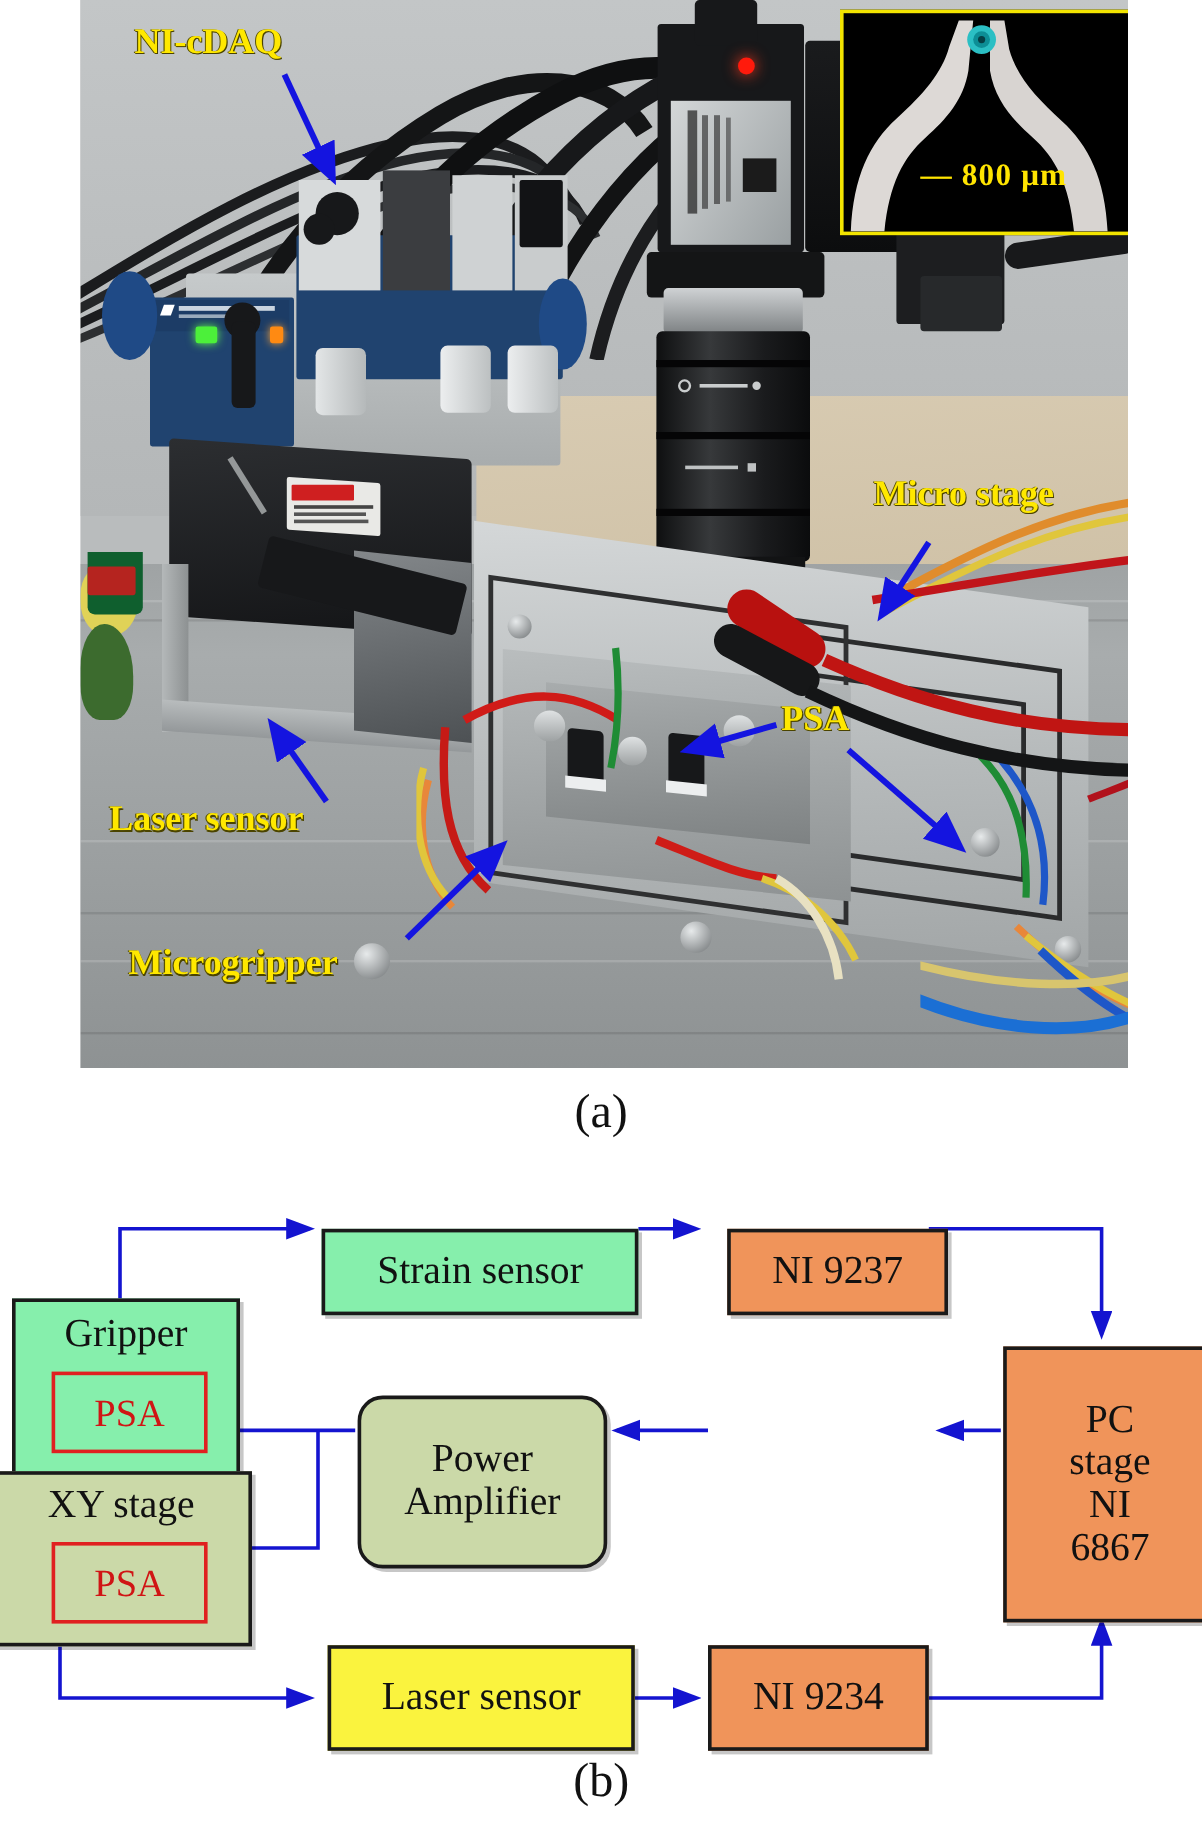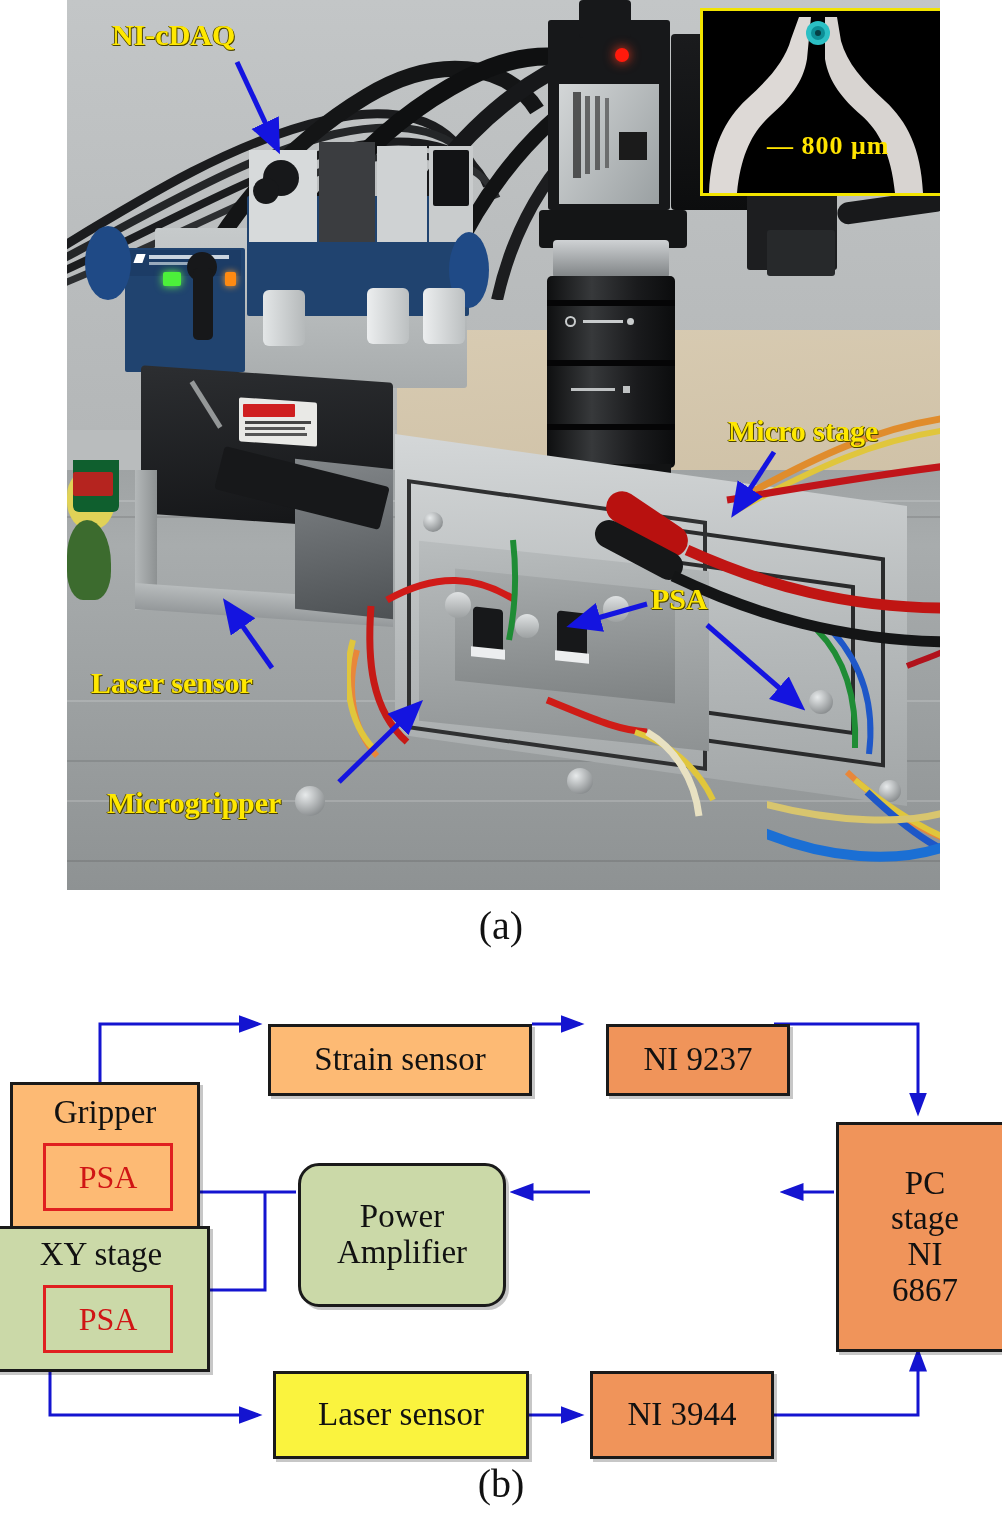--- a/index.html
+++ b/index.html
@@ -45,21 +45,21 @@
   
   .caption{position:absolute;width:100%;text-align:center;font-size:40px;color:#111;
       font-family:"Liberation Serif",serif;}
 
   
   #panel-b{position:absolute;left:0;top:960px;width:1002px;height:562px;}
   .box{position:absolute;border:3px solid #1a1a1a;box-sizing:border-box;
        display:flex;align-items:center;justify-content:center;text-align:center;
        font-family:"Liberation Serif",serif;font-size:33px;color:#111;line-height:1.08;
        box-shadow:3px 3px 0 rgba(0,0,0,.22);}
-  .box.green{background:#fdba74;}
+  .box.green{background:#86efac;}
   .box.sage{background:#CBD9A8;}
   .box.orange{background:#F0945A;}
   .box.yellow{background:#FAF33E;}
   .psa{position:absolute;border:3px solid #E02020;box-sizing:border-box;
        display:flex;align-items:center;justify-content:center;
        color:#D01515;font-size:32px;font-family:"Liberation Serif",serif;}
   .stacklabel{position:absolute;left:0;right:0;text-align:center;font-size:33px;color:#111;}
   svg.wires{position:absolute;left:0;top:0;width:1002px;height:562px;overflow:visible;}
 </style>
 </head>
@@ -233,21 +233,21 @@
         <path d="M96,6 L108,6 L104,48 C100,72 86,88 68,104 C50,120 38,142 34,182 L6,182 C8,136 22,108 44,88 C66,68 82,50 88,28 Z" fill="#ddd9d6"></path>
         <path d="M122,6 L134,6 L138,30 C144,52 160,70 182,90 C204,110 218,138 220,182 L192,182 C188,142 176,120 158,104 C140,88 126,72 122,48 Z" fill="#d8d4d1"></path>
         <circle cx="115" cy="22" r="12" fill="#2bbfc4"></circle>
         <circle cx="115" cy="22" r="7" fill="#0d8e96"></circle>
         <circle cx="115" cy="22" r="3" fill="#063f45"></circle>
       </svg>
       <div class="scale-txt">—  800  μm</div>
     </div>
 
     <div class="lbl" style="left:45px;top:18px;font-size:30px;">NI-cDAQ</div>
-    <div class="lbl" style="left:661px;top:414px;font-size:30px;">Micro stage</div>
+    <div class="lbl" style="left:661px;top:395px;font-size:30px;">Micro stage</div>
     <div class="lbl" style="left:584px;top:582px;font-size:30px;">PSA</div>
     <div class="lbl" style="left:24px;top:666px;font-size:30px;">Laser sensor</div>
     <div class="lbl" style="left:40px;top:786px;font-size:30px;">Microgripper</div>
 
     <svg class="parrow" style="left:0;top:0;width:873px;height:890px;">
       <defs>
         <marker id="pa" markerWidth="7" markerHeight="7" refX="5.6" refY="3" orient="auto">
           <path d="M0,0 L7,3 L0,6 Z" fill="#1414E0"></path>
         </marker>
       </defs>
@@ -327,17 +327,17 @@
     <span>stage</span>
     <span>NI</span>
     <span>6867</span>
   </div>
 
   <div class="box yellow" style="left:273px;top:411px;width:256px;height:88px;">
     <span>Laser sensor</span>
   </div>
 
   <div class="box orange" style="left:590px;top:411px;width:184px;height:88px;">
-    <span>NI 3944</span>
+    <span>NI 9234</span>
   </div>
 
   <div class="caption" style="top:500px;">(b)</div>
 </div>
 
 </body></html>

